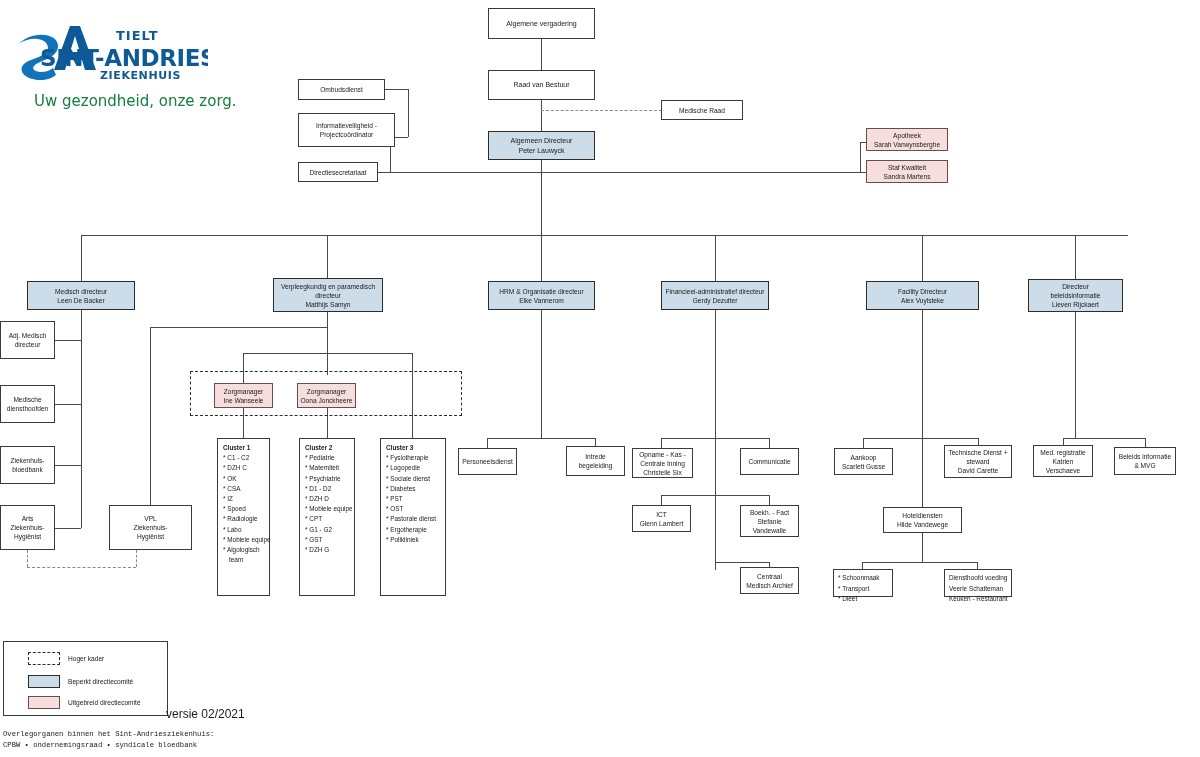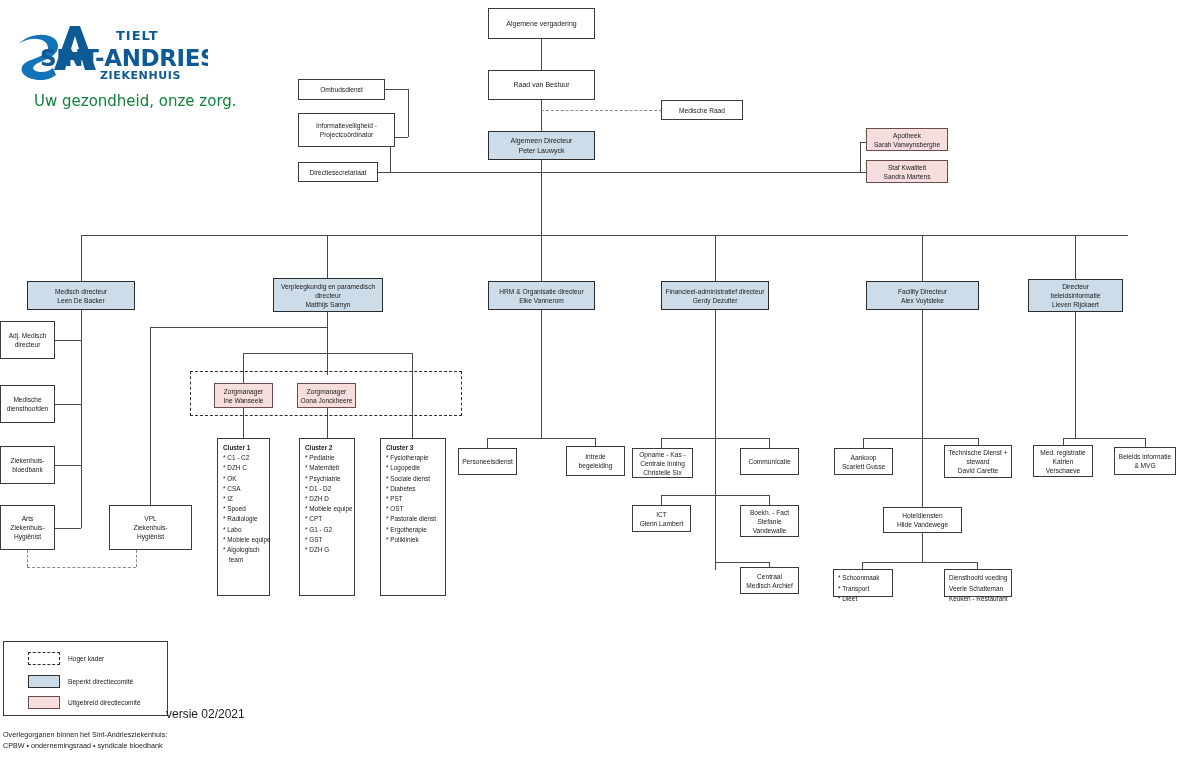--- a/index.html
+++ b/index.html
@@ -81,21 +81,21 @@
     border:1px solid #3a3a3a;background:#fff;z-index:6;
   }
   .lg-row{position:absolute;left:24px;display:flex;align-items:center;}
   .lg-sw{width:32px;height:13px;box-sizing:border-box;margin-right:8px;}
   .lg-sw.dash{border:1.3px dashed #2b2b2b;background:transparent;}
   .lg-sw.blue{border:1px solid #2c2c2c;background:#ccdce9;}
   .lg-sw.pink{border:1px solid #6d4b4b;background:#f6dede;}
   .lg-txt{font-size:6.6px;color:#1a1a1a;white-space:nowrap;}
   #version{position:absolute;left:166px;top:707px;font-size:12px;color:#1a1a1a;z-index:6;white-space:nowrap;}
   #footnote{position:absolute;left:3px;top:729px;font-size:7.2px;line-height:11px;color:#1a1a1a;z-index:6;}
-  #footnote span{display:block;white-space:nowrap;}
+  #footnote span{display:block;white-space:nowrap;font-family:Liberation Mono, monospace;}
 </style>
 </head>
 <body>
 
 <div id="root">
 
   <div id="logo">
     <svg width="200" height="72" viewBox="0 0 200 72">
       <path d="M10 22 c14 -9 30 -6 30 4 c0 9 -18 10 -24 16 c-7 7 2 16 16 16 c7 0 12 -2 16 -5 l-3 -7 c-4 3 -8 4 -12 4 c-7 0 -10 -4 -6 -7 c6 -5 23 -7 23 -19 c0 -11 -18 -15 -33 -7 z" fill="#1273b8"></path>
       <path d="M46 48 L62 4 L72 4 L88 48 L77 48 L74 38 L60 38 L57 48 z M62 30 L72 30 L67 14 z" fill="#0d5a96"></path>

